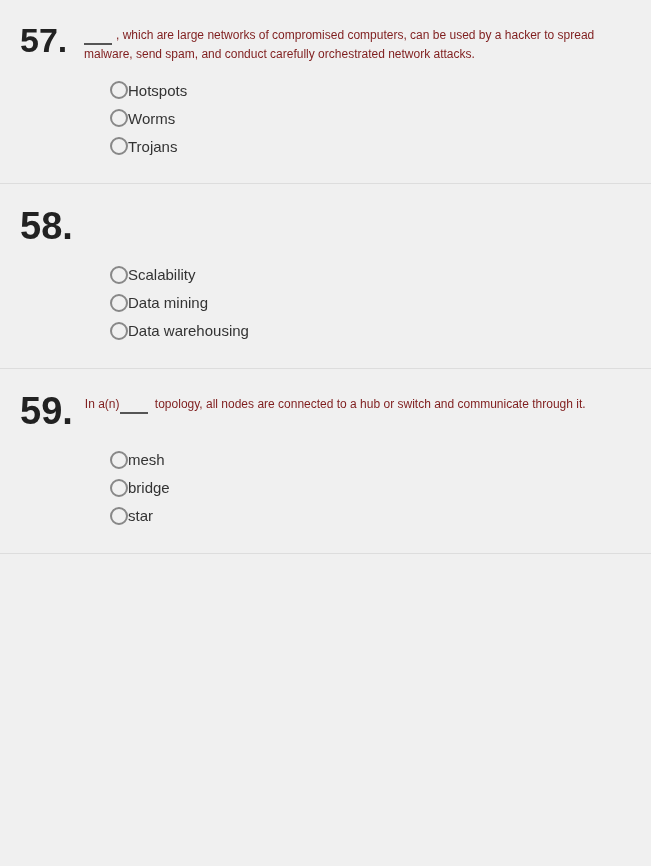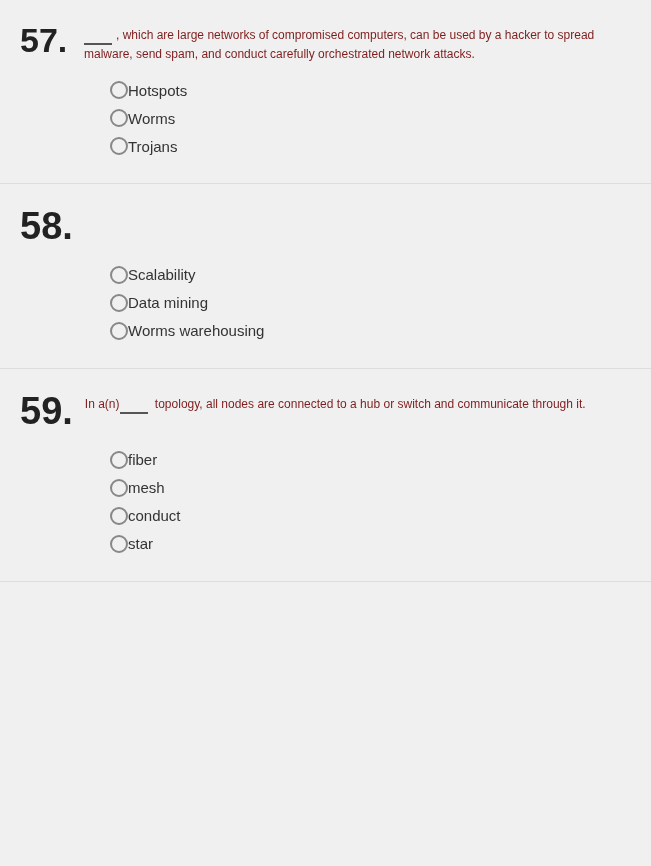--- a/index.html
+++ b/index.html
@@ -122,43 +122,39 @@
     <li class="option-item">
       <span class="radio-circle"></span>
       <span class="option-label">Scalability</span>
     </li>
     <li class="option-item">
       <span class="radio-circle"></span>
       <span class="option-label">Data mining</span>
     </li>
     <li class="option-item">
       <span class="radio-circle"></span>
-      <span class="option-label">Worms warehousing</span>
+      <span class="option-label">Data warehousing</span>
     </li>
   </ul>
 </div>
 
 <div class="question-block">
   <div class="question-header">
     <span class="question-number">59.</span>
     <p class="question-text">
       <span>In a(n)</span><span class="blank"></span> <span>topology, all nodes are connected to a hub or switch and communicate through it.</span>
     </p>
   </div>
   <ul class="options-list">
     <li class="option-item">
       <span class="radio-circle"></span>
-      <span class="option-label">fiber</span>
-    </li>
-    <li class="option-item">
-      <span class="radio-circle"></span>
       <span class="option-label">mesh</span>
     </li>
     <li class="option-item">
       <span class="radio-circle"></span>
-      <span class="option-label">conduct</span>
+      <span class="option-label">bridge</span>
     </li>
     <li class="option-item">
       <span class="radio-circle"></span>
       <span class="option-label">star</span>
     </li>
   </ul>
 </div>
 
 </body></html>

